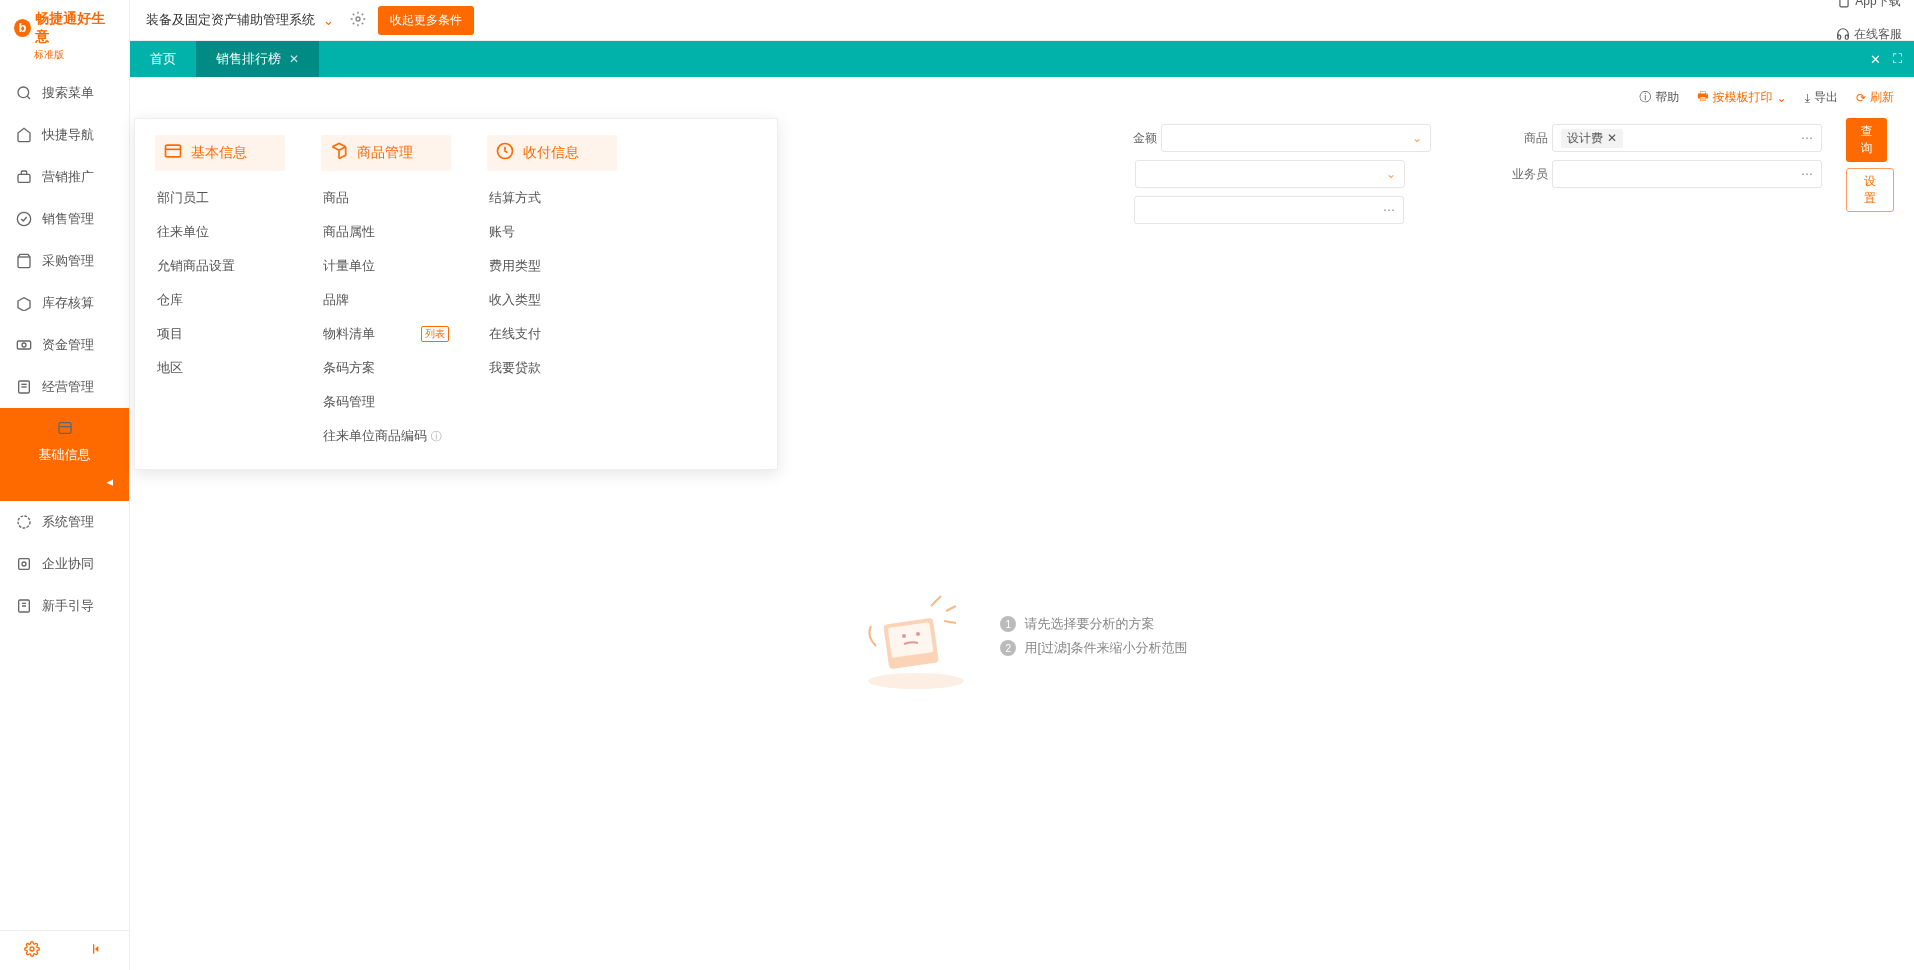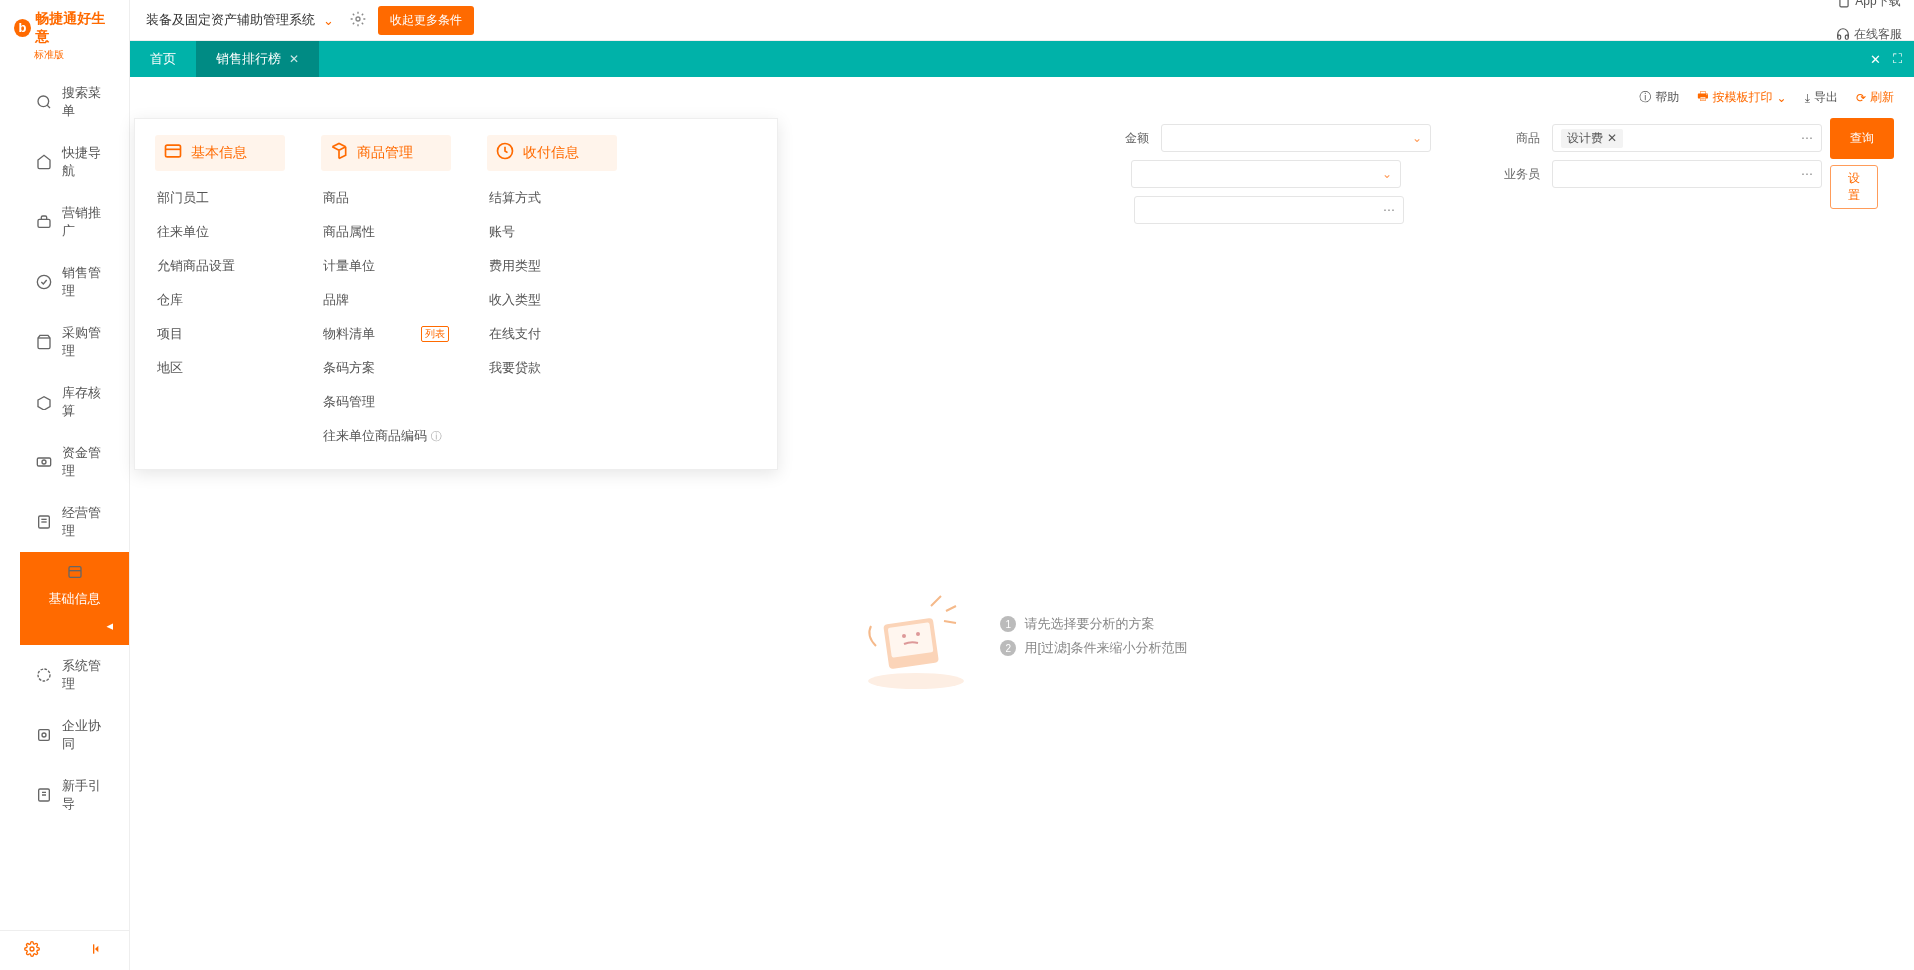--- a/index.html
+++ b/index.html
@@ -4,21 +4,21 @@
   <style>
     * { box-sizing: border-box; margin: 0; padding: 0; }
     body { font-family: -apple-system, "Microsoft YaHei", sans-serif; font-size: 13px; color: #333; background: #fff; overflow-x: hidden; }
     .layout { display: flex; height: 100vh; }
     
     
     .sidebar { width: 130px; background: #fff; border-right: 1px solid #eee; display: flex; flex-direction: column; }
     .logo-area { padding: 10px 14px; display: flex; flex-direction: column; align-items: flex-start; gap: 2px; }
     .logo-main { color: #ff6a00; font-weight: bold; font-size: 14px; }
     .logo-sub { color: #ff6a00; font-size: 10px; margin-left: 20px; }
-    .nav { flex: 1; margin-left: 20px; }
+    .nav { flex: 1; }
     .nav-item { display: flex; align-items: center; padding: 12px 16px; gap: 10px; cursor: pointer; color: #555; }
     .nav-item.active { background: #ff6a00; color: #fff; flex-direction: column; }
     .nav-icon { width: 16px; height: 16px; display: inline-flex; align-items: center; justify-content: center; color: #666; }
     .sidebar-bottom { display: flex; border-top: 1px solid #eee; }
     .sidebar-bottom-btn { flex: 1; text-align: center; padding: 10px; color: #ff6a00; cursor: pointer; }
     
     
     .main { flex: 1; display: flex; flex-direction: column; min-width: 0; }
     .topbar { height: 41px; display: flex; align-items: center; padding: 0 12px; border-bottom: 1px solid #eee; gap: 12px; }
     .top-selector { font-size: 13px; color: #333; padding: 4px; display: flex; align-items: center; gap: 8px; }
@@ -39,26 +39,26 @@
     .tab-ctrls { margin-left: auto; display: flex; align-items: center; gap: 12px; padding-right: 12px; color: #fff; }
     
     
     .actions-row { display: flex; align-items: center; justify-content: flex-end; padding: 10px 16px; gap: 18px; font-size: 12px; color: #555; border-bottom: 0px; }
     .actions-row .orange { color: #ff6a00; }
     .actions-row .item { display: flex; align-items: center; gap: 4px; cursor: pointer; }
     
     
     .filters { position: relative; padding: 6px 16px 0; }
     .filter-row { display: flex; align-items: center; gap: 20px; margin-bottom: 8px; }
-    .filter-field { display: flex; align-items: center; gap: 12px; }
+    .filter-field { display: flex; align-items: center; gap: 4px; }
     .filter-label { width: 48px; text-align: right; color: #666; font-size: 12px; }
     .filter-input { height: 28px; border: 1px solid #e5e5e5; border-radius: 3px; padding: 0 8px; min-width: 260px; display: flex; align-items: center; justify-content: space-between; font-size: 12px; color: #888; }
     .chip { display: inline-flex; align-items: center; background: #f3f3f3; border-radius: 2px; padding: 1px 6px; font-size: 12px; color: #555; gap: 4px; }
     .side-buttons { position: absolute; right: 16px; top: 0; display: flex; flex-direction: column; gap: 6px; }
-    .btn-q { background: #ff6a00; color: #fff; border: none; border-radius: 3px; padding: 12px 12px; font-size: 12px; cursor: pointer; width: 64px; }
+    .btn-q { background: #ff6a00; color: #fff; border: none; border-radius: 3px; padding: 5px 12px; font-size: 12px; cursor: pointer; width: 41px; }
     .btn-s { background: #fff; color: #ff6a00; border: 1px solid #ff9c5a; border-radius: 3px; padding: 4px 12px; font-size: 12px; cursor: pointer; width: 48px; }
     .collapse-bar { text-align: center; padding: 6px; font-size: 12px; color: #888; cursor: pointer; }
     
     
     .mega { position: absolute; top: 0; left: 0; background: #fff; border: 1px solid #eee; box-shadow: 0 4px 16px rgba(0,0,0,.1); display: flex; padding: 16px 20px; gap: 36px; z-index: 100; min-width: 644px; }
     .mega-col { min-width: 130px; }
     .mega-head { display: flex; align-items: center; gap: 8px; font-size: 14px; color: #ff6a00; padding: 6px 8px; margin-bottom: 10px; background: #fff4eb; border-radius: 3px; font-family: Liberation Serif, serif; }
     .mega-item { padding: 8px 2px; font-size: 13px; color: #555; cursor: pointer; display: flex; align-items: center; gap: 6px; justify-content: space-between; }
     .mega-tag { color: #ff6a00; border: 1px solid #ff6a00; border-radius: 2px; font-size: 10px; padding: 0 3px; }
     .help-q { color: #aaa; font-size: 11px; }

